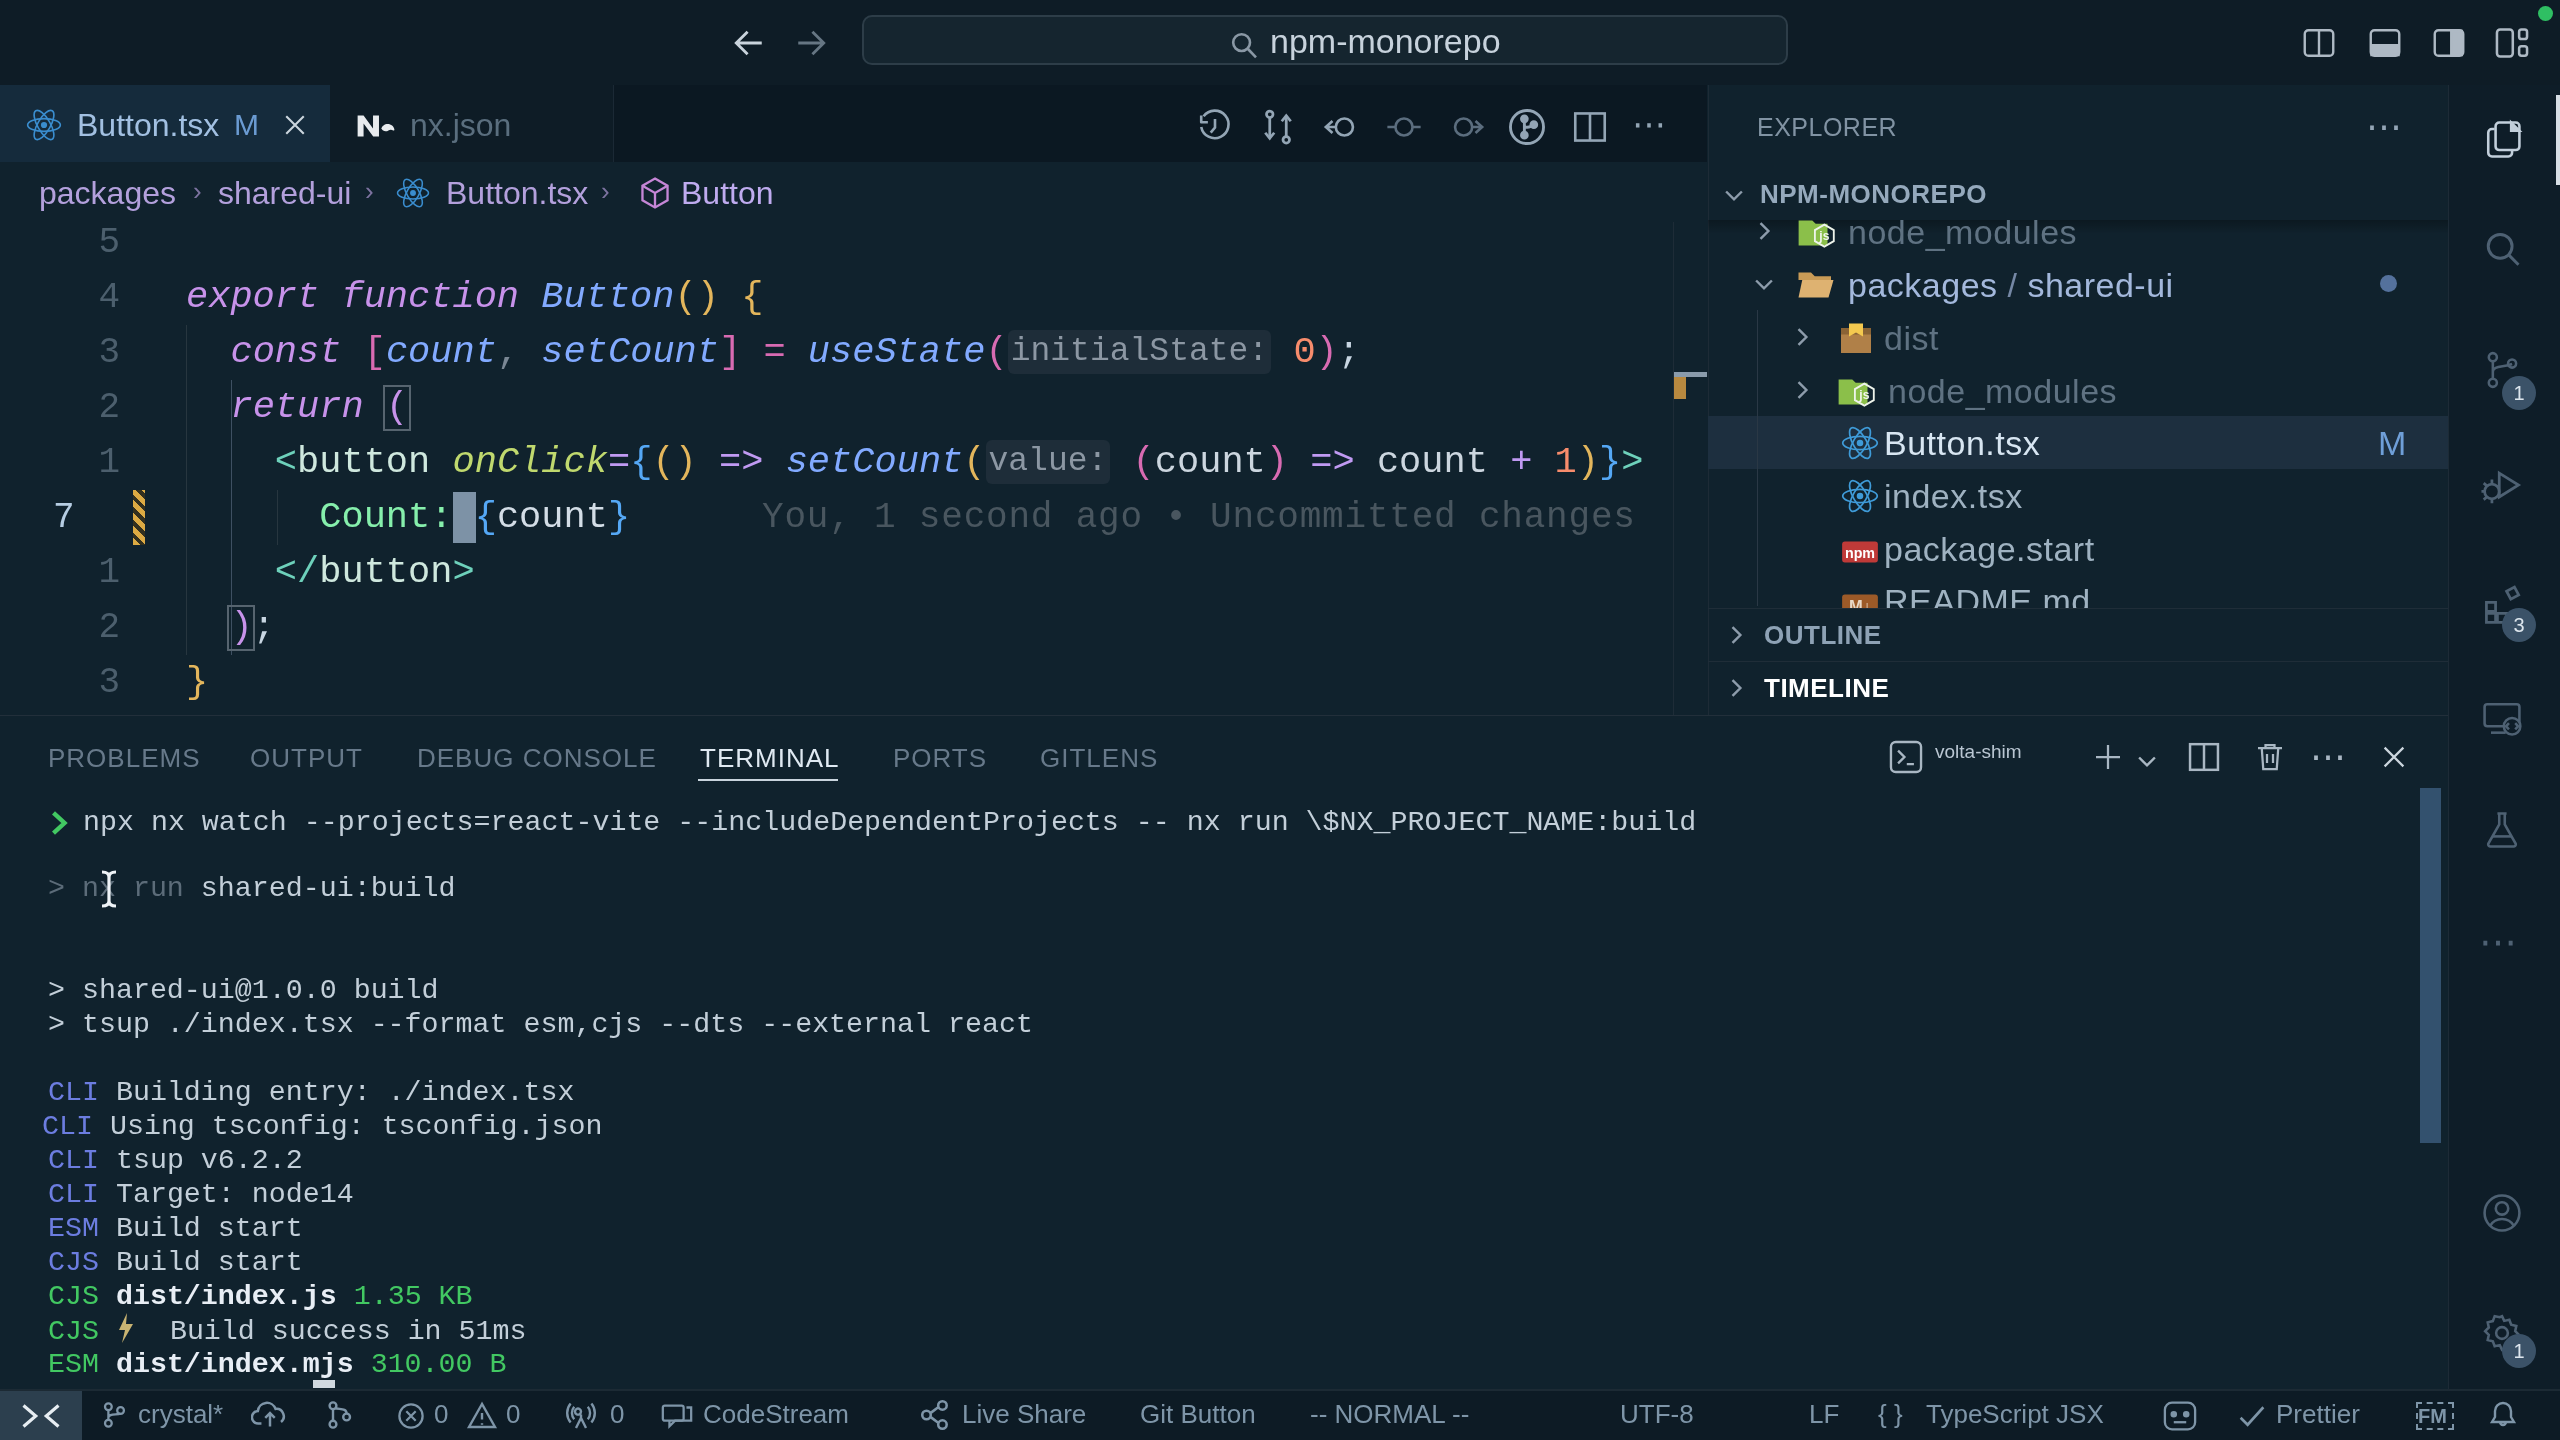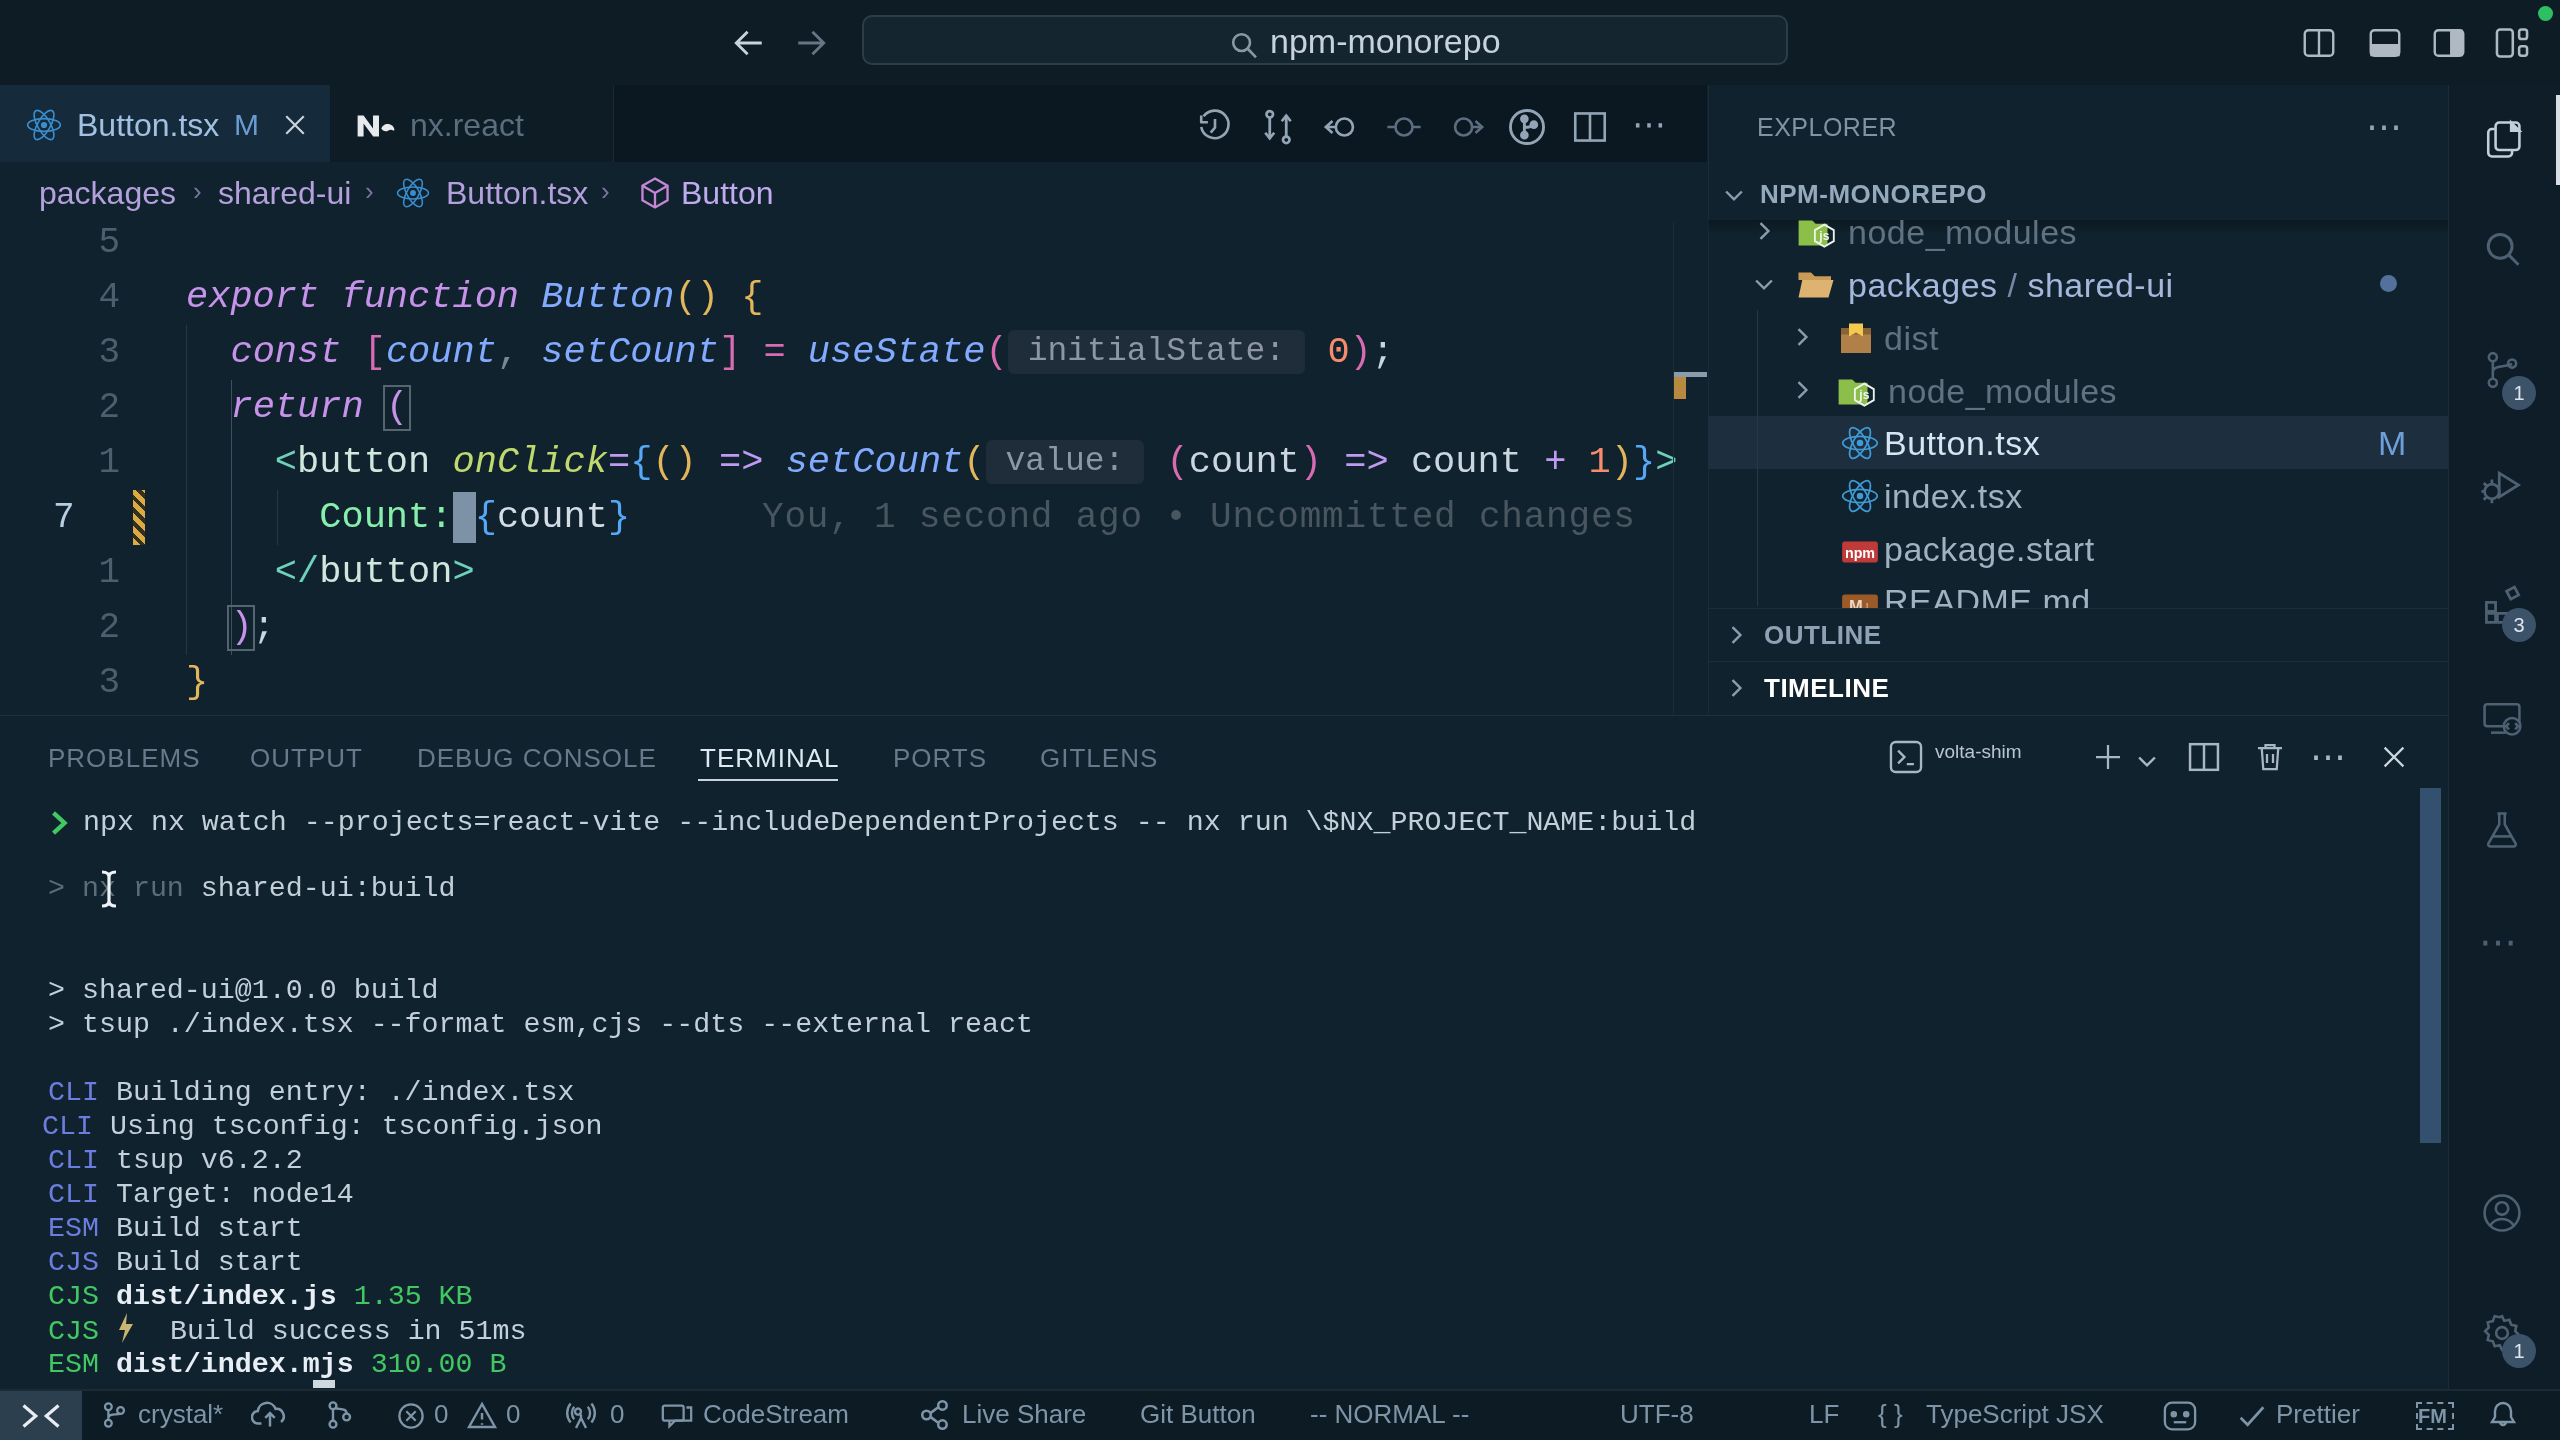--- a/index.html
+++ b/index.html
@@ -18,21 +18,21 @@
   #tab2 { left:330px; top:85px; width:284px; height:77px; background:#0e1c26; border-right:1px solid #1b2935;}
   
   #breadcrumb { left:0; top:162px; width:1707px; height:60px; background:#10222d; }
   
   #editor { left:0; top:222px; width:1707px; height:493px; background:#10222d; }
   .lnum { position:absolute; width:90px; text-align:right; color:#4c5f6d;
     font-family:"Liberation Mono",monospace; font-size:36px; line-height:55px; height:55px; left:30px;}
   .cline { position:absolute; left:0; font-family:"Liberation Mono",monospace; font-size:37px;
     line-height:55px; height:55px; white-space:pre; color:#c8d6e2; }
   .cline i { font-style:italic; }
-  .inlay { display:inline-block; font-size:33px; line-height:44px; padding:0 20px; border-radius:6px;
+  .inlay { display:inline-block; font-size:33px; line-height:44px; padding:0 3px; border-radius:6px;
     background:#1e2d39; color:#8c97a3; vertical-align:middle; }
   
   #sidebar { left:1708px; top:85px; width:740px; height:630px; background:#10222d; border-left:1px solid #1d2b36;}
   
   #panel { left:0; top:715px; width:2448px; height:674px; background:#10222d; border-top:1px solid #222f3a; }
   .ptab { position:absolute; top:743px; font-size:26px; letter-spacing:1px; color:#67798a; }
   .tline { position:absolute; font-family:"Liberation Mono",monospace; font-size:28.3px; line-height:34px;
     white-space:pre; color:#c3cfd9; }
   
   #statusbar { left:0; top:1389px; width:2560px; height:51px; background:#0d1b25; border-top:2px solid #1c2a34; }
@@ -93,21 +93,21 @@
 <div class="abs" style="left:77px;top:107px;font-size:32px;color:#a2c0e2">Button.tsx</div>
 <div class="abs" style="left:234px;top:108px;font-size:30px;color:#6b9bd2">M</div>
 <svg class="abs" style="left:281px;top:111px" width="28" height="28" viewBox="0 0 16 16" stroke="#ccd6de" stroke-width="1.2">
     <path d="M3 3l10 10M13 3L3 13"></path>
   </svg>
 
 <svg class="abs" style="left:355px;top:109px" width="42" height="34" viewBox="0 0 24 19">
     <path fill="#e8ebee" d="M1.5 15.5V3.5h3.4l5.4 7.4V3.5h3.4v12h-3.3L4.9 8v7.5z"></path>
     <path fill="#e8ebee" d="M15 11.2c.4-1.6 1.9-2.8 3.7-2.8 1.9 0 3.5 1.3 3.8 3.1.1.5-.3.8-.7.5-.8-.5-1.9-.5-2.7 0-.9.6-2.1.7-3 .1-.6-.4-1-.9-1.1-1.6z"></path>
   </svg>
-<div class="abs" style="left:410px;top:107px;font-size:32px;color:#5a6e7e">nx.react</div>
+<div class="abs" style="left:410px;top:107px;font-size:32px;color:#5a6e7e">nx.json</div>
 
 <svg class="abs" style="left:1196px;top:108px" width="38" height="38" viewBox="0 0 16 16" fill="none" stroke="#93a5b5" stroke-width="1.1">
     <path d="M3.2 3.5A5.8 5.8 0 112.2 8"></path>
     <path d="M2.2 3.2V6h2.8" stroke-linejoin="round"></path>
     <path d="M8 4.6v3.6l-1.8 2.2"></path>
   </svg>
 <svg class="abs" style="left:1258px;top:107px" width="40" height="40" viewBox="0 0 16 16" fill="none" stroke="#93a5b5" stroke-width="1.1">
     <circle cx="4.7" cy="2.9" r="1.3"></circle>
     <circle cx="11.3" cy="13.1" r="1.3"></circle>
     <path d="M4.7 4.2v8.3M11.3 11.8V3.5"></path>

